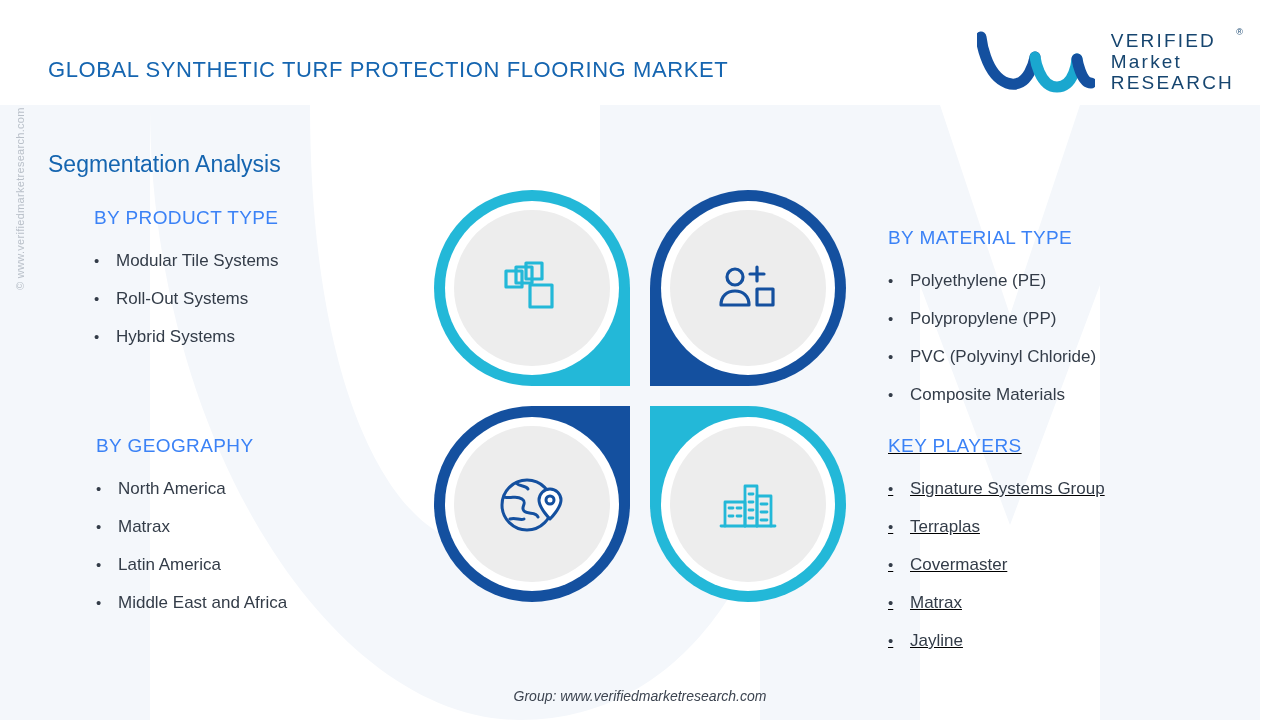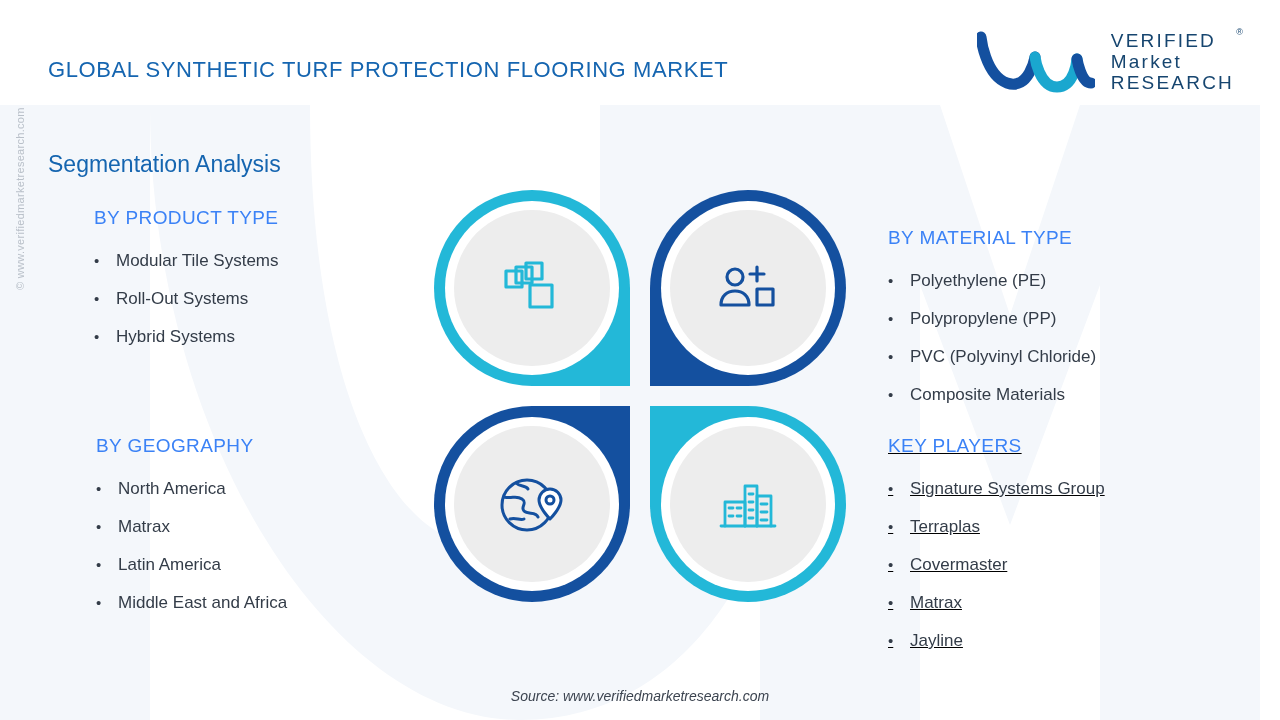--- a/index.html
+++ b/index.html
@@ -365,13 +365,13 @@
         <span class="bullet">•</span>
         <span>Matrax</span>
       </li>
     <li>
         <span class="bullet">•</span>
         <span>Jayline</span>
       </li>
   </ul>
 </div>
 
-<div class="source">Source: www.verifiedmarketresearch.com</div>
+<div class="source">Group: www.verifiedmarketresearch.com</div>
 
 </body></html>

